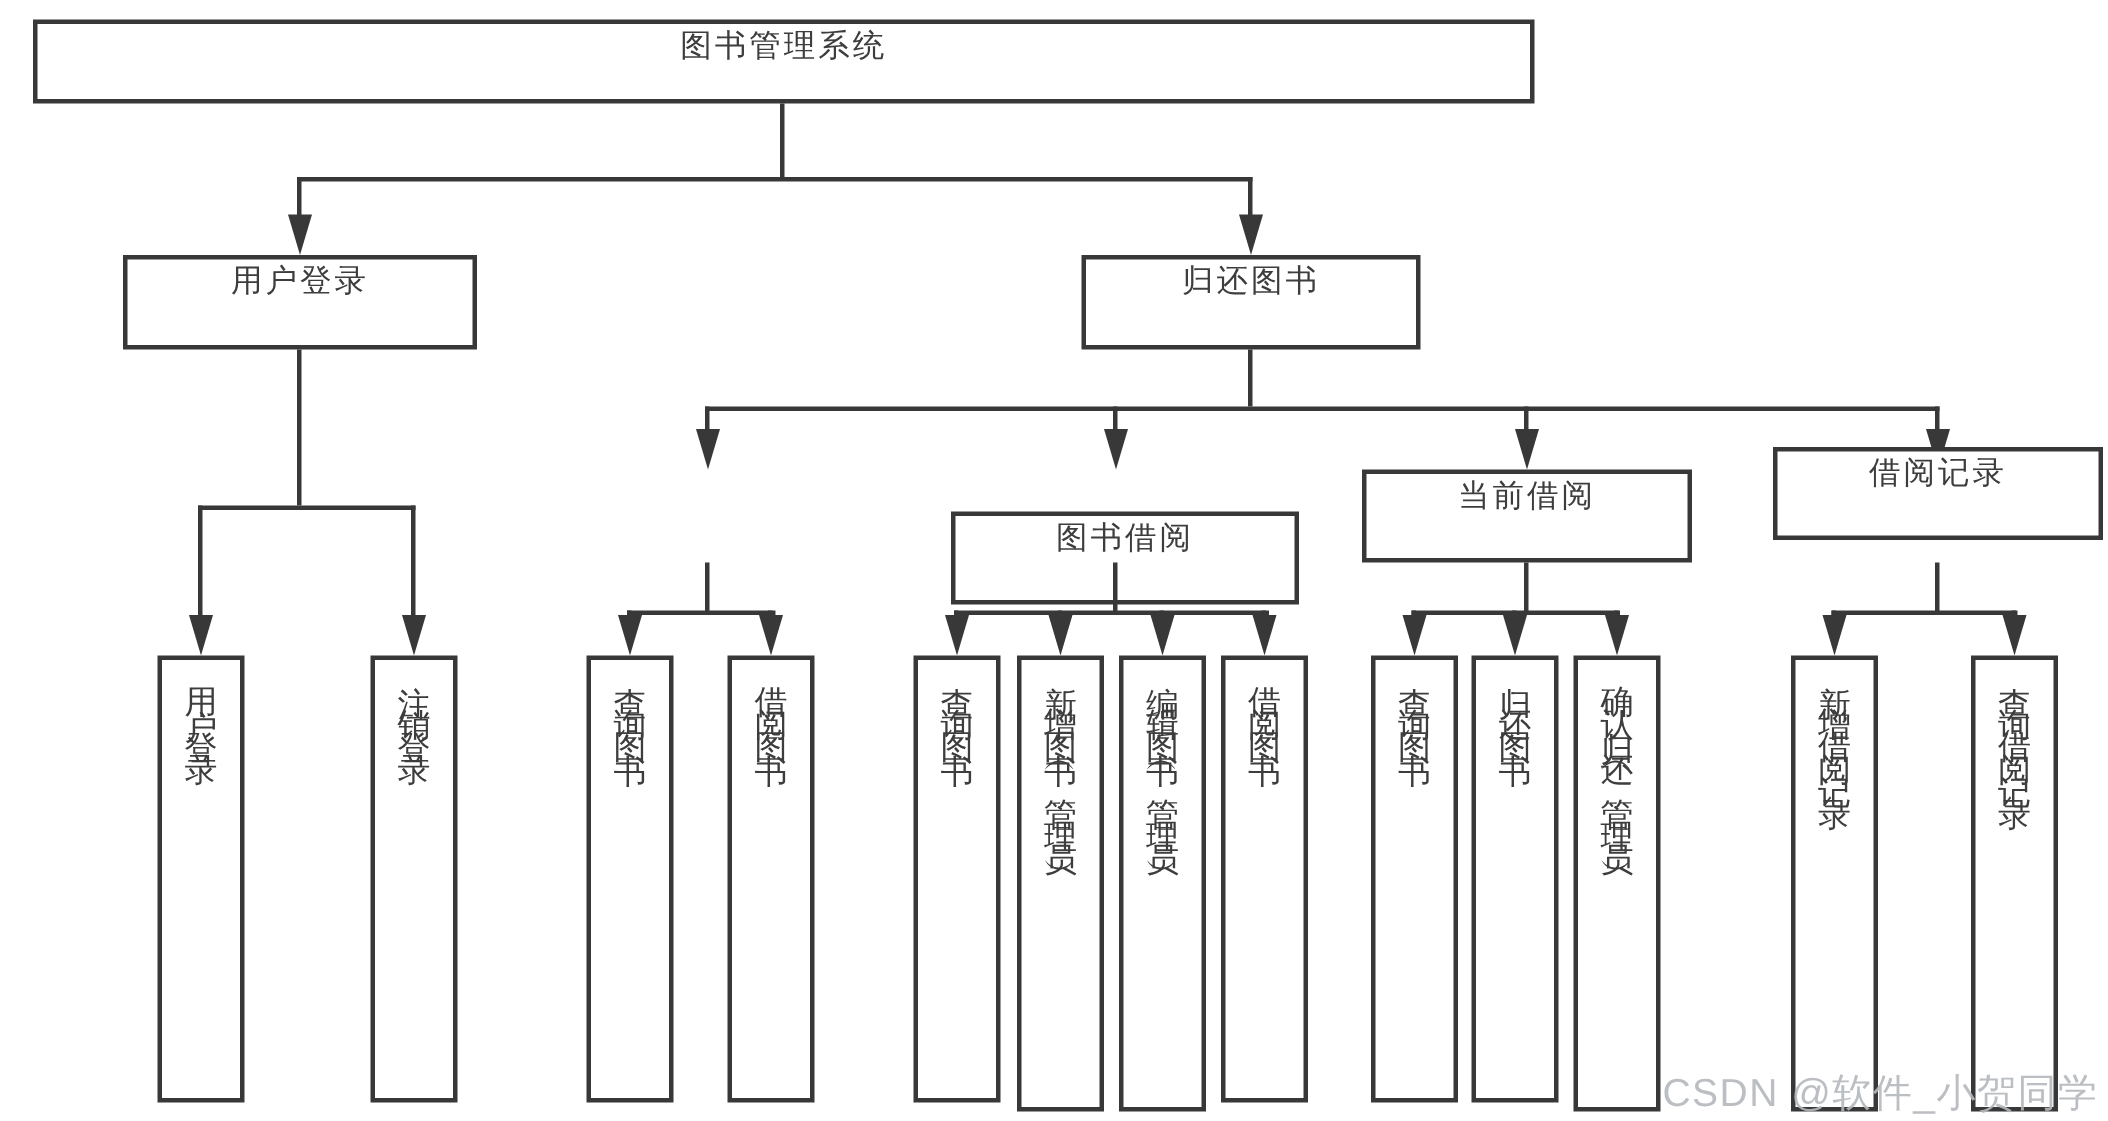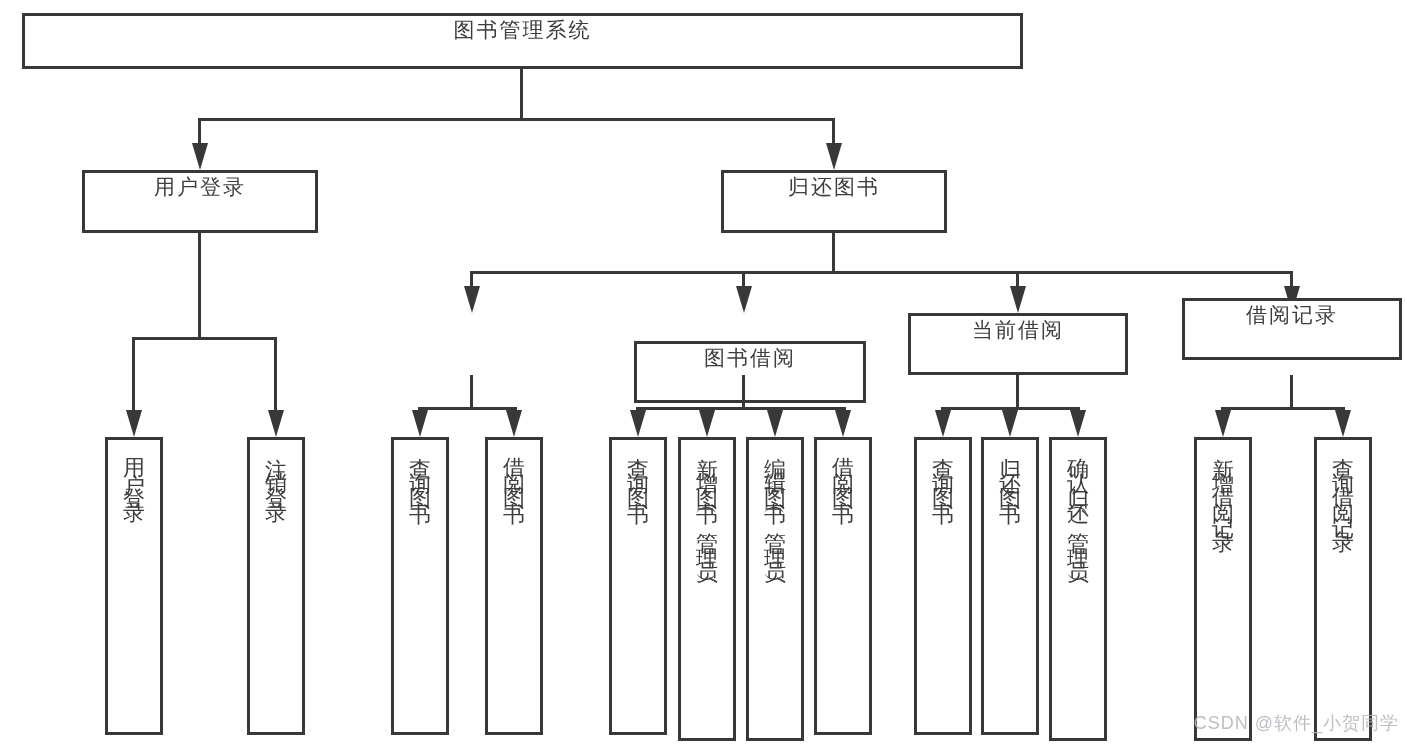--- a/index.html
+++ b/index.html
@@ -35,21 +35,21 @@
   .line{position:absolute;background:var(--line);}
   .arrow{
     position:absolute;width:0;height:0;
     border-left:8px solid transparent;
     border-right:8px solid transparent;
     border-top:27px solid var(--line);
   }
   .watermark{
     position:absolute;
     right:6px;top:711px;
-    font-size:18px;
+    font-size:26px;
     color:var(--watermark);
     opacity:0.9;
     letter-spacing:1px;
     white-space:nowrap;
   }
 </style>
 </head>
 <body>
 
 <div id="canvas">

